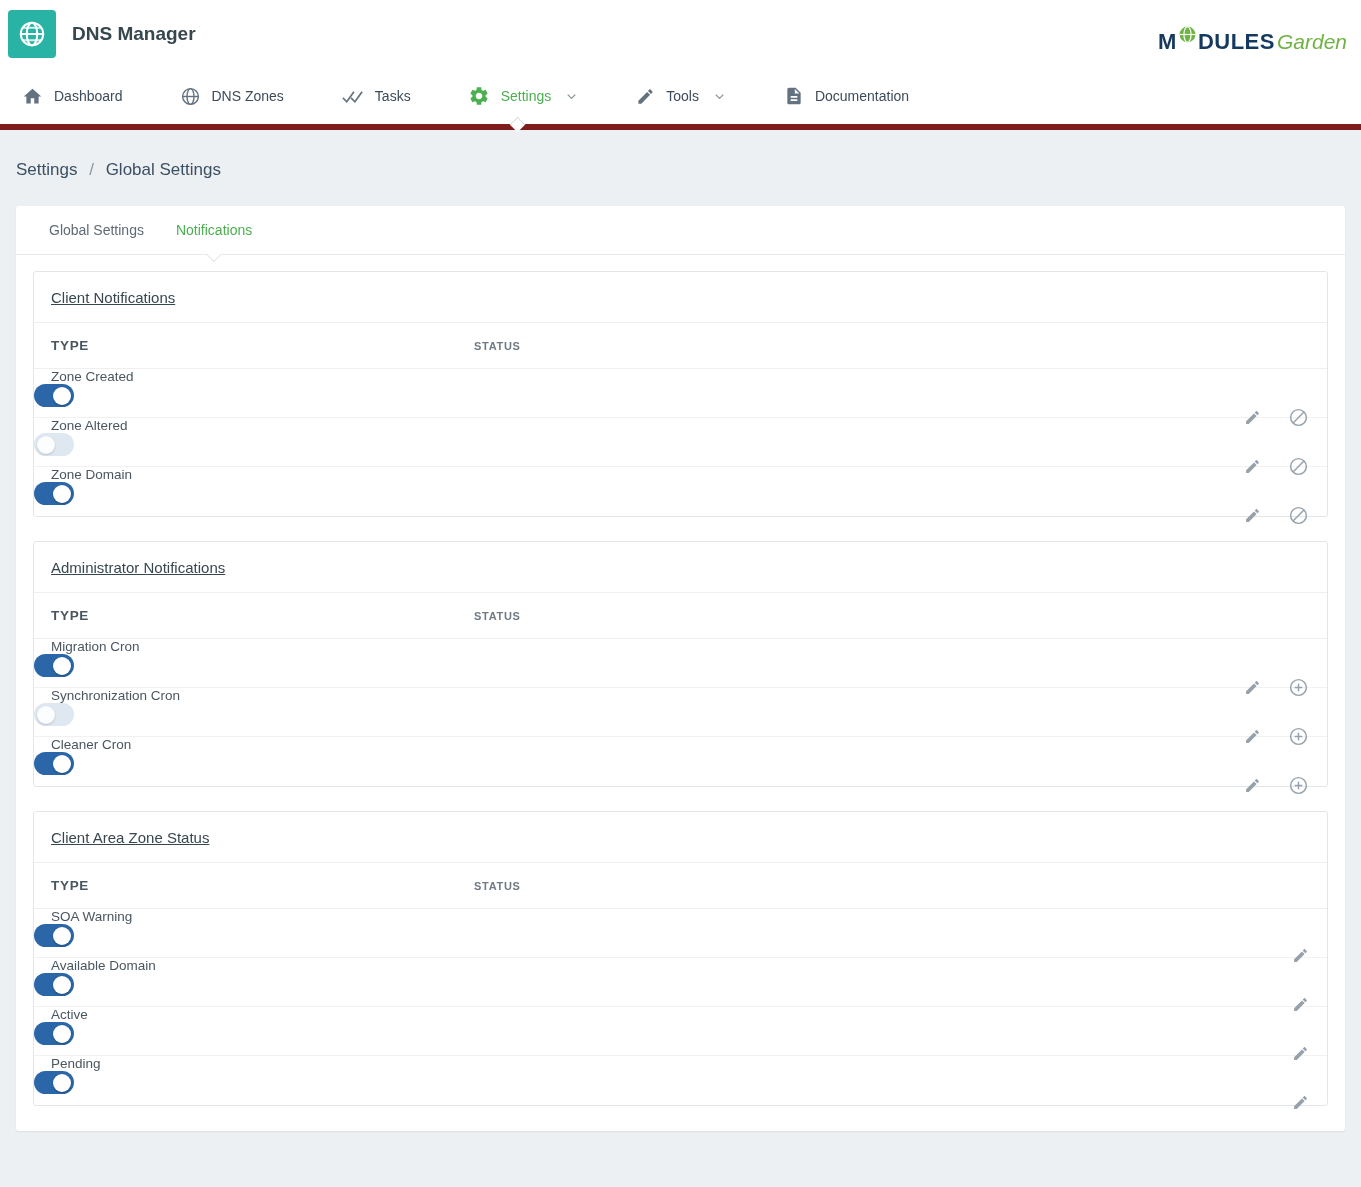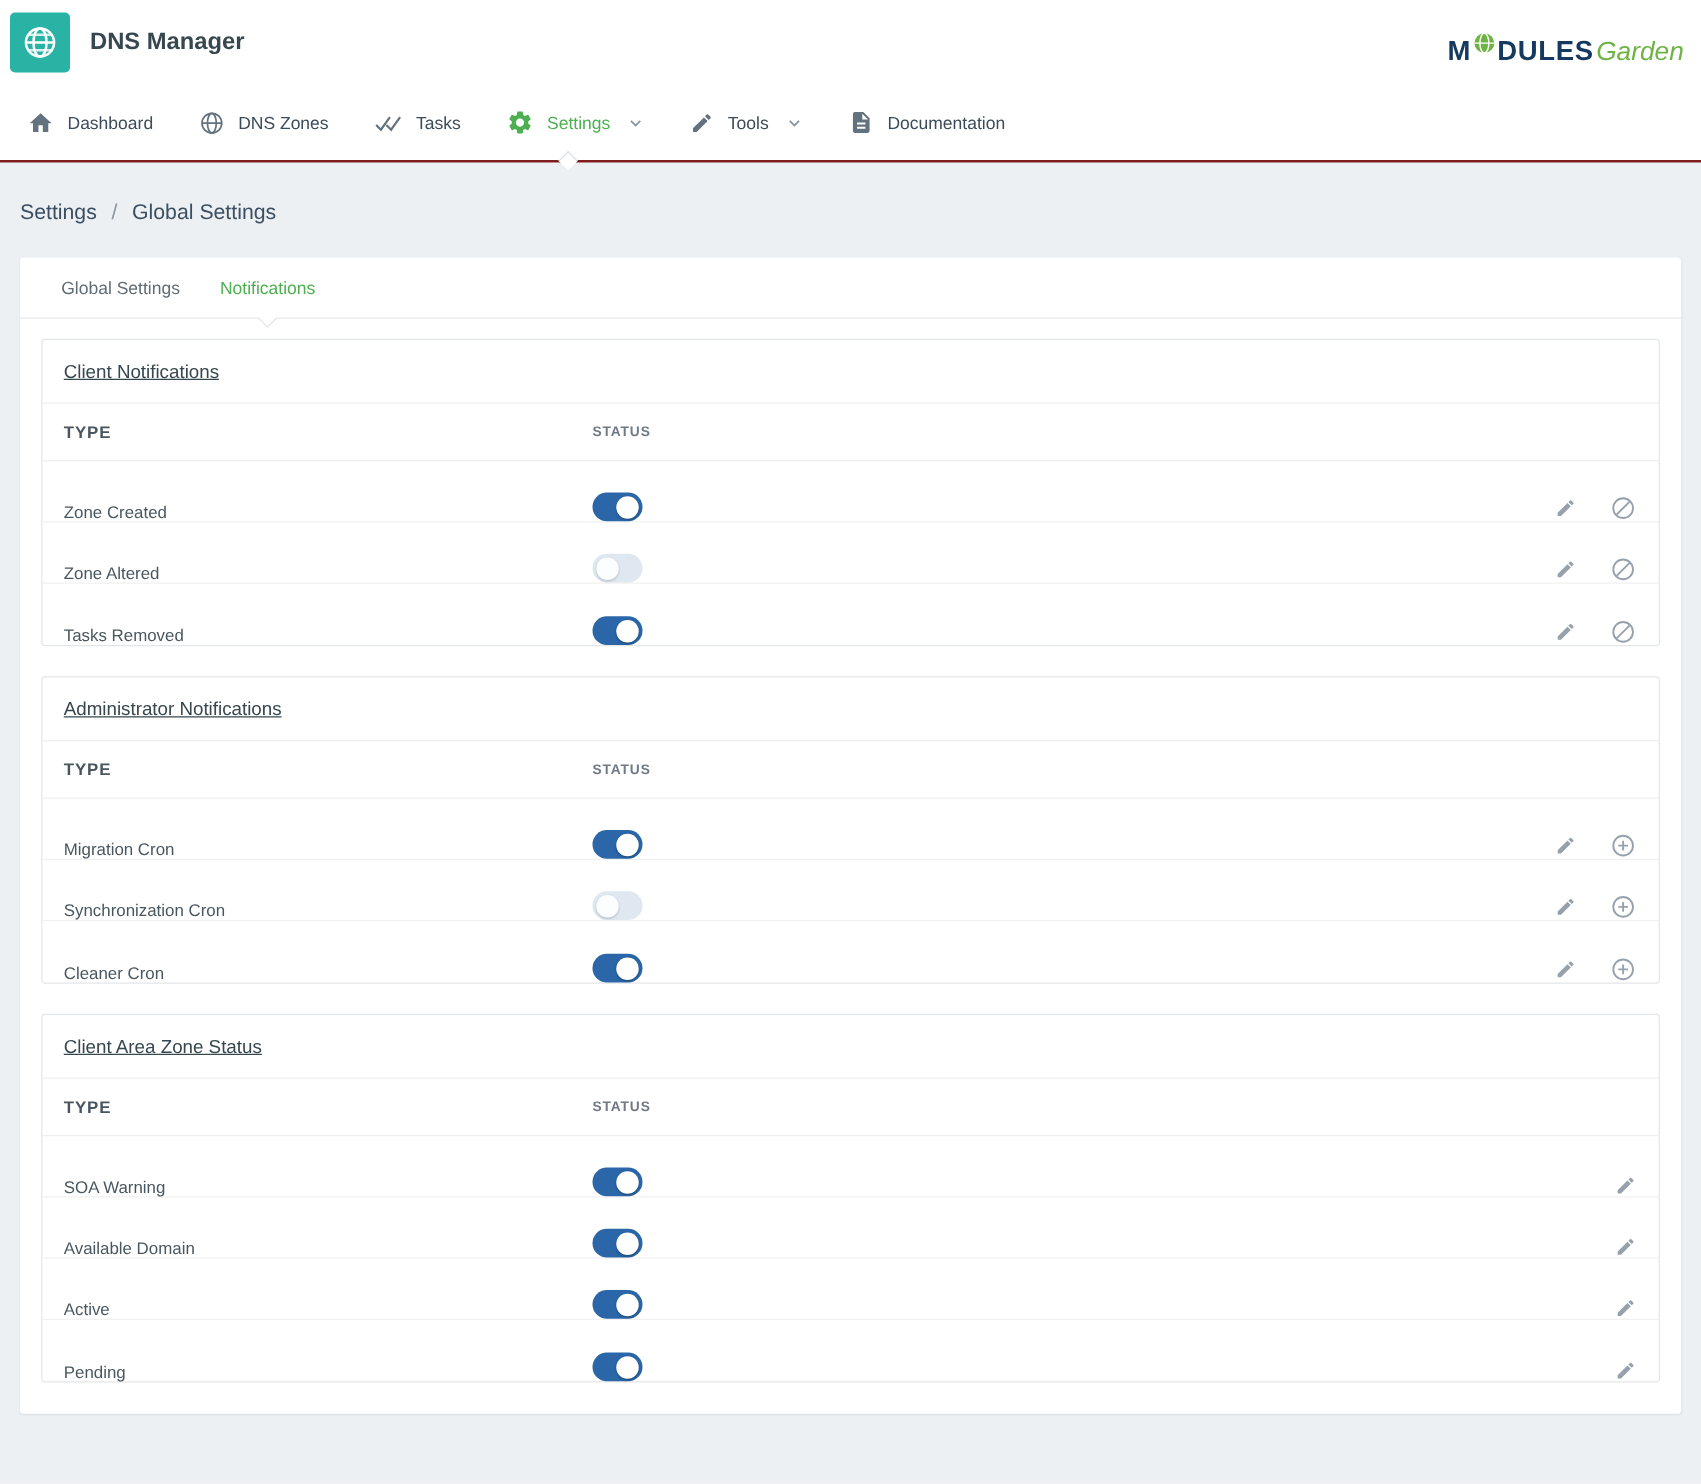--- a/index.html
+++ b/index.html
@@ -41,24 +41,25 @@
     user-select:none;
   }
   .brand .b-navy { font-size:22px; font-weight:700; color:#16395f; letter-spacing:.5px; }
   .brand .b-globe { align-self:center; margin:0 1px; display:flex; }
   .brand .b-green { font-size:21px; font-weight:400; font-style:italic; color:#6fb344; margin-left:2px;margin-top:16px; }
 
   
   .mainnav {
     height:62px;
     background:#ffffff;
-    border-bottom:2px solid #7f1d1d;
+    border-bottom:6px solid #7f1d1d;
     display:flex;
     align-items:stretch;
     padding:0 4px;
+    gap:21px;
   }
   .nav-item {
     display:flex;
     align-items:center;
     gap:11px;
     padding:0 18px;
     cursor:pointer;
     position:relative;
     font-size:14px;
     font-weight:500;
@@ -148,23 +149,24 @@
     align-items:center;
     height:46px;
     border-bottom:1px solid #efefef;
     font-size:11px;
     font-weight:700;
     color:#6f7a85;
     letter-spacing:.7px;
   }
   .row {
     display:flex;
-    align-items:flex-end;
+    align-items:flex-start;
     height:49px;
     border-bottom:1px solid #f1f1f1;
+    flex-direction:column;
   }
   .row:last-child { border-bottom:none; }
   .cell-type {
     width:440px;
     padding-left:17px;
     font-size:13.5px;
     color:#4a565f;
   }
   .cell-status { display:flex; align-items:center; }
   .cell-actions {
@@ -355,21 +357,21 @@
           <span class="action">
             <svg viewBox="0 0 24 24" width="21" height="21" fill="none" stroke="#97a1ab" stroke-width="1.7">
                 <circle cx="12" cy="12" r="9"></circle>
                 <line x1="5.8" y1="18.2" x2="18.2" y2="5.8"></line>
               </svg>
           </span>
         </div>
       </div>
 
       <div class="row">
-        <div class="cell-type">Tasks Removed</div>
+        <div class="cell-type">Zone Domain</div>
         <div class="cell-status">
           <span class="toggle" data-state="on">
               <span class="knob"></span>
             </span>
         </div>
         <div class="cell-actions">
           <span class="action">
             <svg viewBox="0 0 24 24" width="17" height="17" fill="#97a1ab">
                 <path d="M3 17.25V21h3.75L17.81 9.94l-3.75-3.75L3 17.25zM20.71 7.04c.39-.39.39-1.02 0-1.41l-2.34-2.34c-.39-.39-1.02-.39-1.41 0l-1.83 1.83 3.75 3.75 1.83-1.83z"></path>
               </svg>

